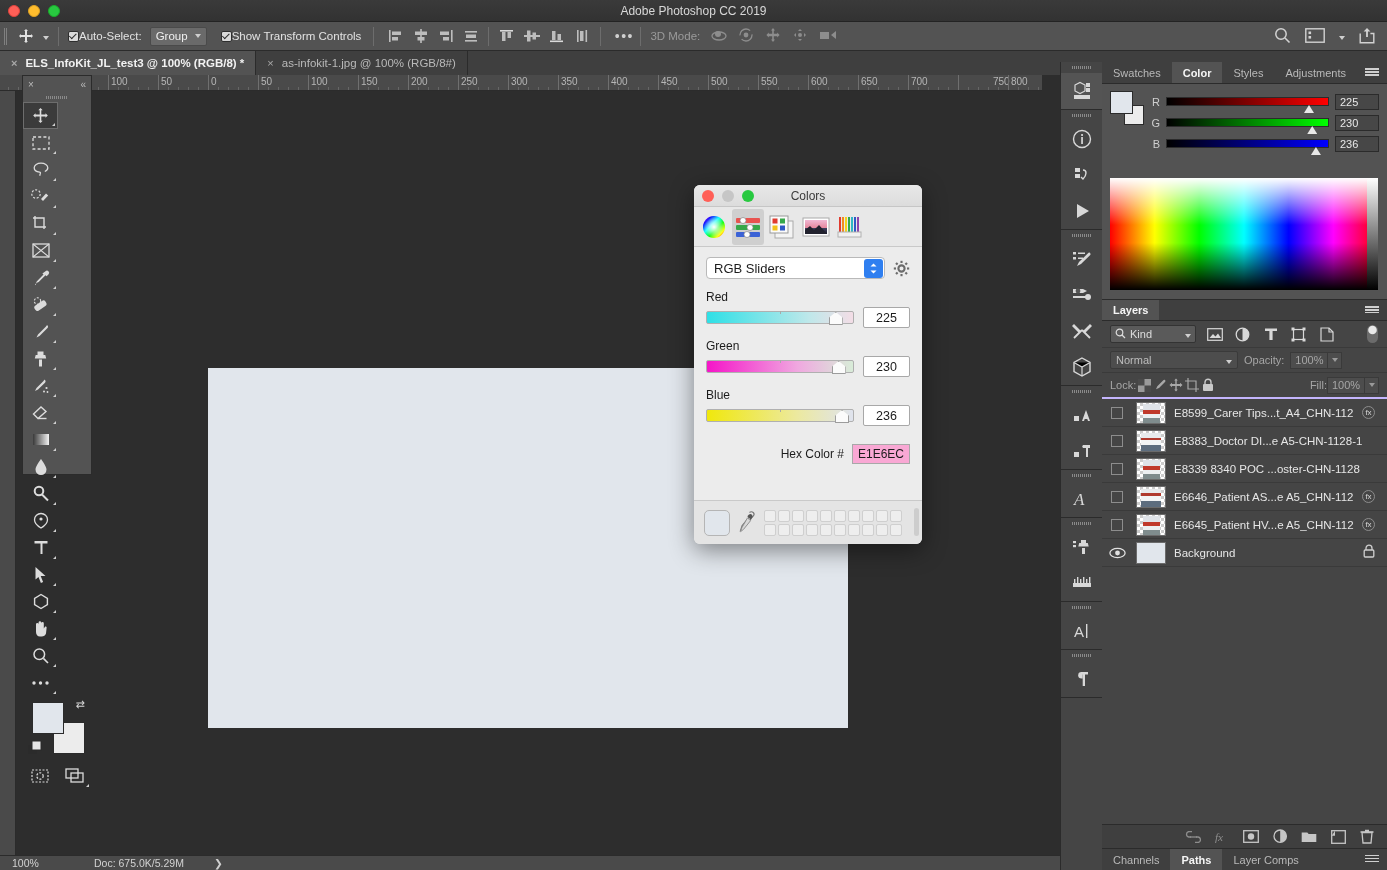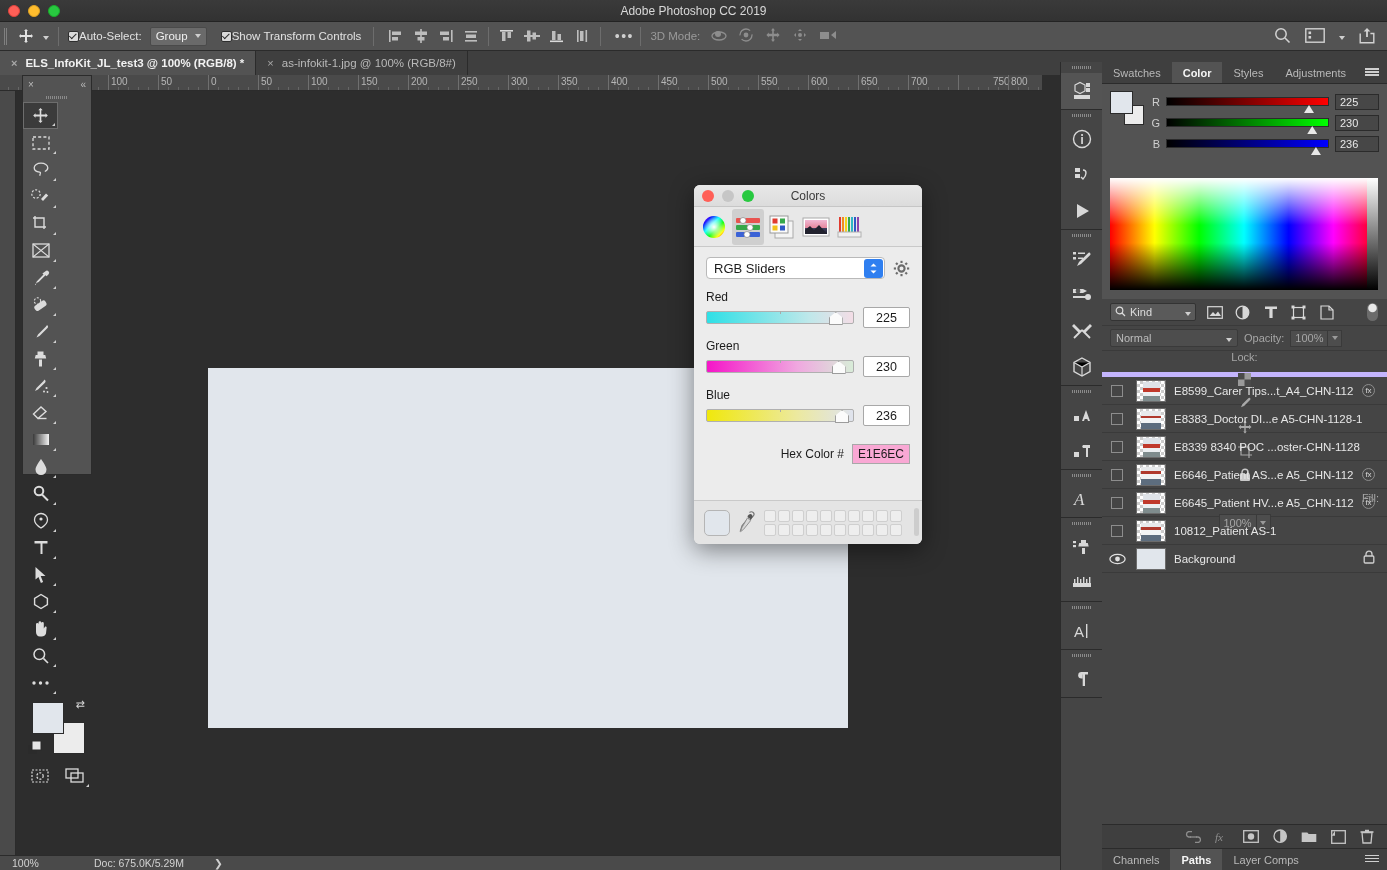--- a/index.html
+++ b/index.html
@@ -170,22 +170,22 @@
   .lp-blend{height:26px;display:flex;align-items:center;gap:6px;padding:0 8px;
     border-top:1px solid #3a3a3a;border-bottom:1px solid #3a3a3a;}
   .blend-select{width:128px;height:18px;background:#4d4d4d;border:1px solid #3a3a3a;border-radius:2px;
     display:flex;align-items:center;padding:0 5px;font-size:11px;color:#bdbdbd;}
   .blend-select .cv{margin-left:auto;}
   .op-lbl{font-size:11px;color:#a6a6a6;}
   .num-box{width:38px;height:17px;background:#4d4d4d;border:1px solid #3a3a3a;
     font-size:11px;color:#a6a6a6;display:flex;align-items:center;justify-content:center;}
   .num-arrow{width:14px;height:17px;background:#4d4d4d;border:1px solid #3a3a3a;border-left:none;
     display:flex;align-items:center;justify-content:center;}
-  .lp-lock{height:26px;display:flex;align-items:center;gap:10px;padding:0 8px;
-    border-bottom:5px solid #c4b5fd;flex-direction:column;}
+  .lp-lock{height:26px;display:flex;align-items:center;gap:0;padding:0 8px;
+    border-bottom:2px solid #c4b5fd;}
   .lp-lock .lk{font-size:11px;color:#a6a6a6;}
   .lockicon{width:16px;height:16px;display:flex;align-items:center;justify-content:center;}
   .layerlist{background:#454545;}
   .layerrow{height:28px;display:flex;align-items:center;gap:8px;padding:0 8px 0 4px;
     border-bottom:1px solid #3a3a3a;}
   .eyebox{width:22px;height:22px;display:flex;align-items:center;justify-content:center;}
   .eyeempty{width:12px;height:12px;border:1px solid #8d8d8d;}
   .thumb{width:30px;height:22px;border:1px solid #6b6b6b;position:relative;overflow:hidden;
     background-color:#ffffff;
     background-image:linear-gradient(45deg,#cccccc 25%,transparent 25%,transparent 75%,#cccccc 75%),
@@ -938,20 +938,28 @@
               </div>
             <div class="cfield">236</div>
           </div>
         </div>
       </div>
       <div class="spectrum">
         <div class="graybar"></div>
       </div>
     </div>
 
+    <div class="paneltabs" style="border-top:1px solid #2b2b2b">
+      <div class="ptab active">
+          <span>Layers</span>
+        </div>
+      <div class="pmenu">
+          <i></i>
+        </div>
+    </div>
 
     <div class="layerspanel">
       <div class="lp-filter">
         <div class="kind-select">
           <span><svg width="11" height="11">
                 <circle cx="4.5" cy="4.5" r="3.3" fill="none" stroke="#ddd" stroke-width="1.2"></circle>
                 <line x1="7" y1="7" x2="10" y2="10" stroke="#ddd" stroke-width="1.2"></line>
               </svg></span>
           <span>Kind</span>
           <span class="cv"><i class="chev"></i></span>
@@ -1094,29 +1102,20 @@
           </div>
           <div class="layerrow">
             <div class="eyebox">
               <div class="eyeempty"></div>
             </div>
             <div class="thumb">
               <div class="art"></div>
             </div>
             <div class="lname">E6645_Patient HV...e A5_CHN-1128-1</div>
             <div class="fxbadge" style="margin-right: 4px;">fx</div>
-          </div>
-          <div class="layerrow">
-            <div class="eyebox">
-              <div class="eyeempty"></div>
-            </div>
-            <div class="thumb">
-              <div class="art2"></div>
-            </div>
-            <div class="lname">10812_Patient AS-1</div>
           </div>
           <div class="layerrow">
             <div class="eyebox">
               <svg width="17" height="12">
                 <ellipse cx="8.5" cy="6" rx="7.6" ry="4.6" fill="none" stroke="#e0e0e0" stroke-width="1.3"></ellipse>
                 <circle cx="8.5" cy="6" r="2.4" fill="#e0e0e0"></circle>
               </svg>
             </div>
             <div class="thumb bg"></div>
             <div class="lname">Background</div>

